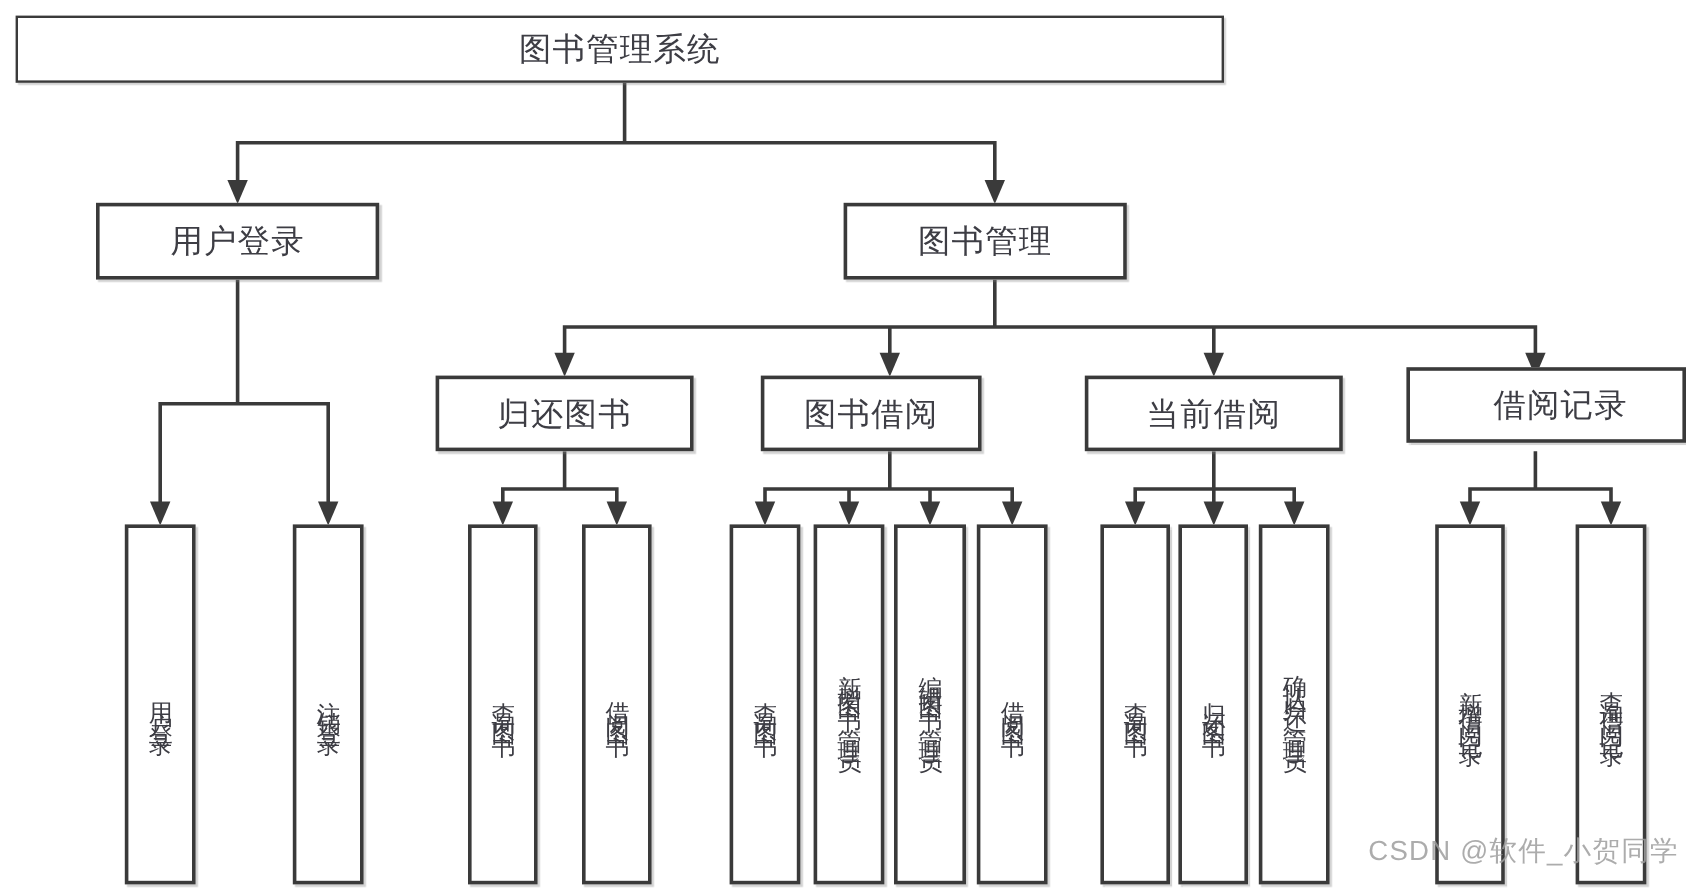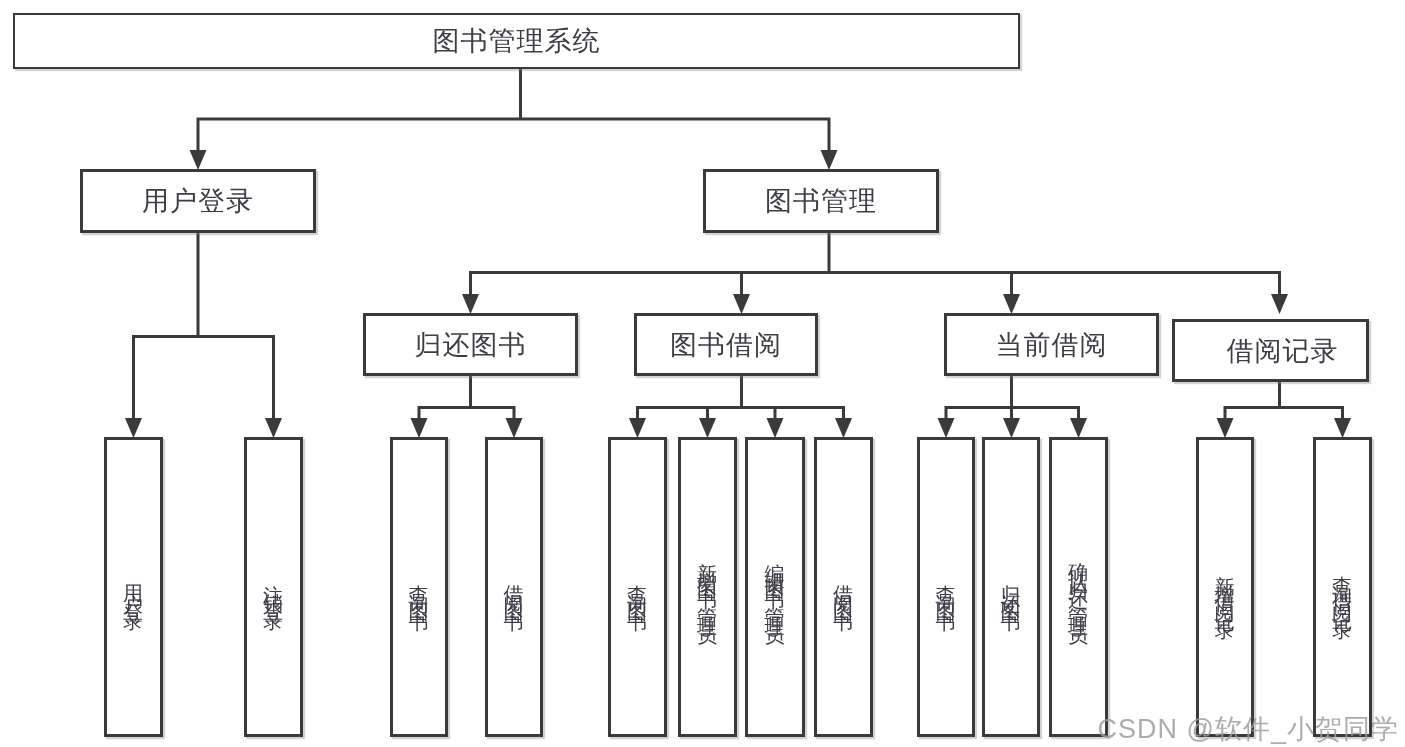--- a/index.html
+++ b/index.html
@@ -42,22 +42,22 @@
   .node.leaf {
     writing-mode: vertical-rl;
     text-orientation: mixed;
     font-size: 20px;
     letter-spacing: 9px;
     line-height: 1;
   }
   #watermark {
     position: absolute;
     right: 6px;
-    bottom: 0;
-    font-size: 27px;
+    bottom: 22px;
+    font-size: 23px;
     color: rgba(158, 158, 158, 0.85);
     letter-spacing: 1px;
     z-index: 20;
     white-space: nowrap;
   }
 </style>
 </head>
 <body>
 
 <div id="stage">
@@ -102,22 +102,22 @@
     </g>
   </svg>
 
   <div class="node root" style="left:13px; top:13px; width:1007px; height:56px;">图书管理系统</div>
 
   <div class="node" style="left:80px; top:169px; width:236px; height:64px;">用户登录</div>
   <div class="node" style="left:703px; top:169px; width:236px; height:64px;">图书管理</div>
 
   <div class="node" style="left:363px; top:313px; width:215px; height:63px;">归还图书</div>
   <div class="node" style="left:634px; top:313px; width:184px; height:63px;">图书借阅</div>
-  <div class="node" style="left:904px; top:313px; width:215px; height:63px;margin-left:40px;">当前借阅</div>
-  <div class="node" style="left:1172px; top:319px; width:197px; height:63px;padding-left:24px;">借阅记录</div>
+  <div class="node" style="left:904px; top:313px; width:215px; height:63px;">当前借阅</div>
+  <div class="node" style="left:1172px; top:306px; width:233px; height:63px;padding-left:24px;">借阅记录</div>
 
   <div class="node leaf" style="left:104px; top:437px; width:59px; height:300px;">用户登录</div>
   <div class="node leaf" style="left:244px; top:437px; width:59px; height:300px;">注销登录</div>
 
   <div class="node leaf" style="left:390px; top:437px; width:58px; height:300px;">查询图书</div>
   <div class="node leaf" style="left:485px; top:437px; width:58px; height:300px;">借阅图书</div>
 
   <div class="node leaf" style="left:608px; top:437px; width:59px; height:300px;">查询图书</div>
   <div class="node leaf" style="left:678px; top:437px; width:59px; height:300px;">新增图书（管理员）</div>
   <div class="node leaf" style="left:745px; top:437px; width:60px; height:300px;">编辑图书（管理员）</div>

